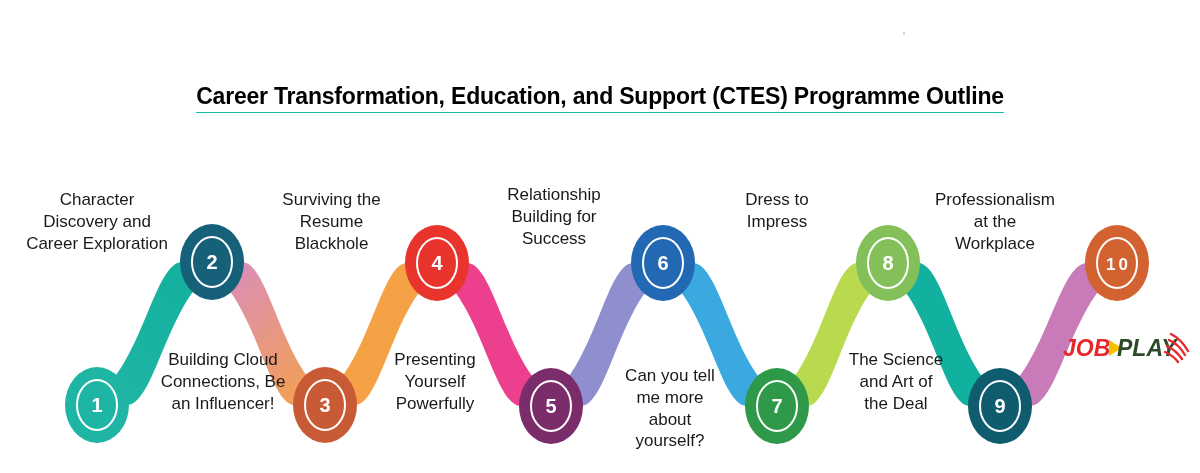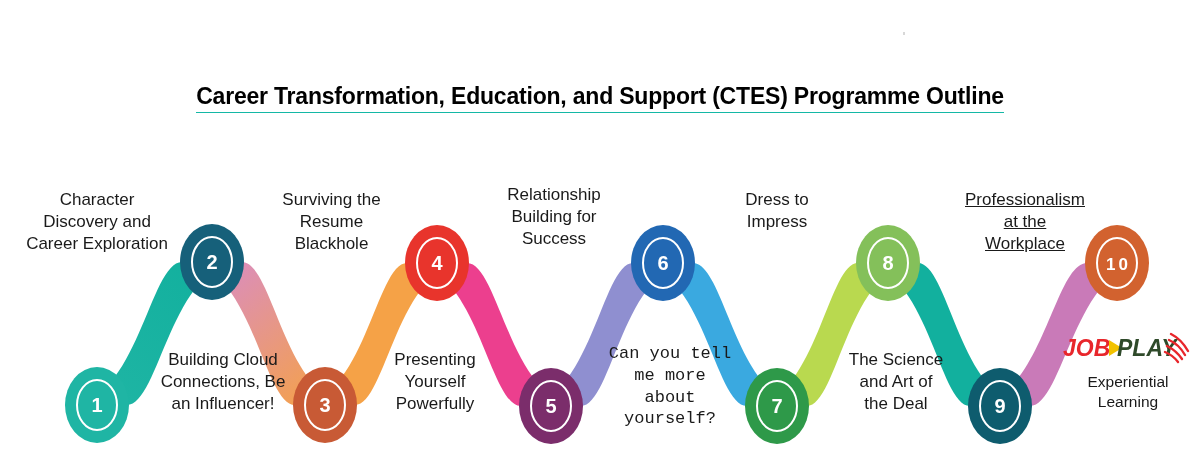--- a/index.html
+++ b/index.html
@@ -242,43 +242,41 @@
 an Influencer!</div>
       <div class="lbl" style="left: 254px; top: 189px; width: 155px;">Surviving the
 Resume
 Blackhole</div>
       <div class="lbl" style="left: 370px; top: 349px; width: 130px;">Presenting
 Yourself
 Powerfully</div>
       <div class="lbl" style="left: 484px; top: 184px; width: 140px;">Relationship
 Building for
 Success</div>
-      <div class="lbl" style="left: 600px; top: 343px; width: 140px; font-family: Liberation Mono, monospace;">Can you tell
+      <div class="lbl" style="left: 600px; top: 365px; width: 140px;">Can you tell
 me more
 about
 yourself?</div>
       <div class="lbl" style="left: 712px; top: 189px; width: 130px;">Dress to
 Impress</div>
       <div class="lbl" style="left: 826px; top: 349px; width: 140px;">The Science
 and Art of
 the Deal</div>
-      <div class="lbl" style="left: 930px; top: 189px; width: 190px; text-decoration: underline;">Professionalism
+      <div class="lbl" style="left: 900px; top: 189px; width: 190px;">Professionalism
 at the
 Workplace</div>
     </div>
 
   <div class="logo-wrap">
     <svg class="logo-mark" viewBox="0 0 128 40">
       <text id="logo-job" x="1" y="26" font-family="&quot;Liberation Sans&quot;, sans-serif" font-size="23" font-weight="bold" font-style="italic" fill="#e8262b">JOB</text>
       <polygon points="47,10 47,26 60,18" fill="#f2c200"></polygon>
       <text id="logo-play" x="55" y="26" font-family="&quot;Liberation Sans&quot;, sans-serif" font-size="23" font-weight="bold" font-style="italic" fill="#2f4a2a">PLAY</text>
       <g fill="none" stroke="#e8262b" stroke-width="2.4" stroke-linecap="round">
         <path d="M109,4 C117,8 122,14 126,21"></path>
         <path d="M107,10 C114,13 119,18 123,25"></path>
         <path d="M105,16 C111,19 116,23 120,29"></path>
         <path d="M103,22 C108,24 113,28 116,32"></path>
       </g>
     </svg>
-    <div class="logo-caption">Experiential
-Learning</div>
   </div>
 
 </div>
 
 </body></html>

